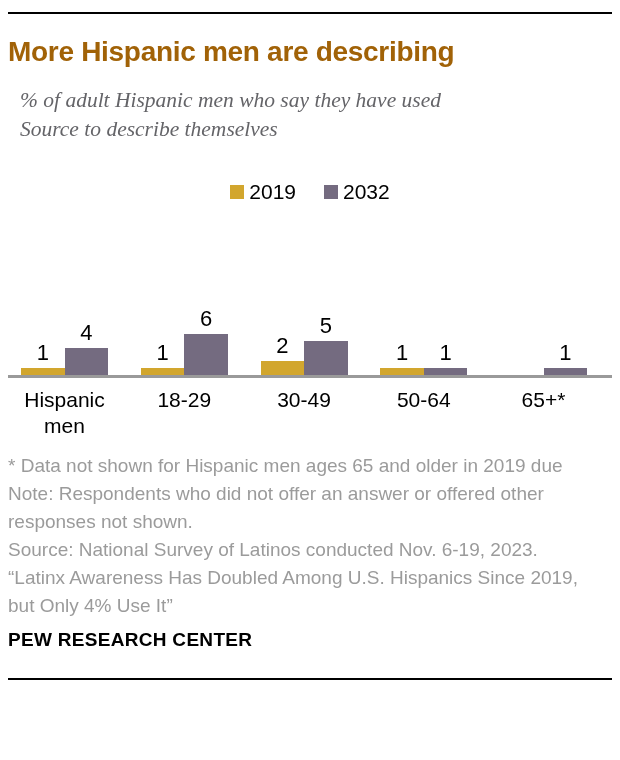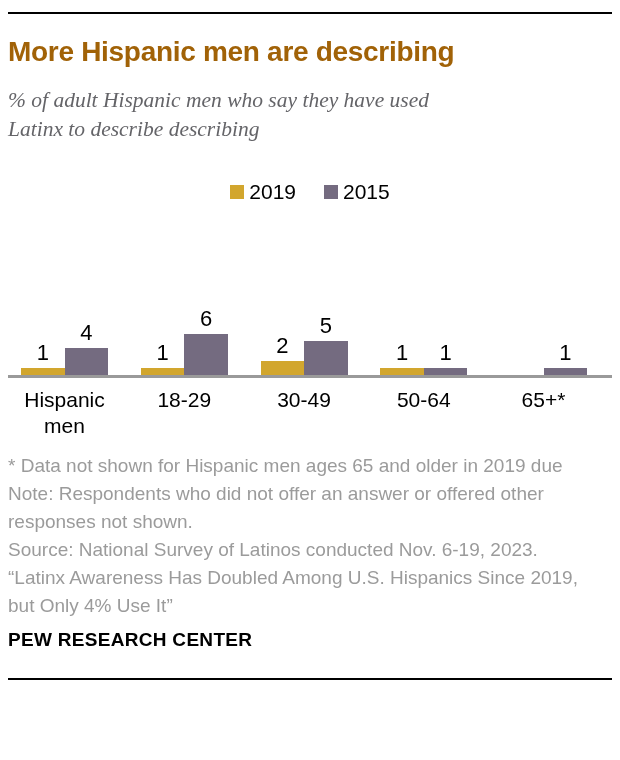--- a/index.html
+++ b/index.html
@@ -13,21 +13,21 @@
   .rule { height: 2px; background: #000; margin: 0 8px; }
   .rule-top { margin-top: 12px; }
   .rule-bottom { height: 2px; margin-top: 27px; }
 
   .title {
     margin: 19px 8px 0;
     font-size: 28px; font-weight: bold; line-height: 38px;
     letter-spacing: -0.3px; color: #a16207;
   }
   .subtitle {
-    margin: 15px 8px 0;
+    margin: 15px 20px 0;
     font-family: "Liberation Serif", serif; font-style: italic;
     font-size: 21.5px; line-height: 29px; color: #646468;
   }
 
   .legend {
     margin-top: 36px;
     display: flex; justify-content: center; align-items: flex-start; gap: 28px;
     font-size: 21px; line-height: 24px;
   }
   .legend-item { display: inline-flex; align-items: center; }
@@ -70,31 +70,31 @@
 <body>
 
 <div class="rule rule-top"></div>
 
 <h1 class="title">
   <div>More Hispanic men are describing</div>
 </h1>
 
 <div class="subtitle">
   <div>% of adult Hispanic men who say they have used</div>
-  <div>Latinx to describe describing</div>
+  <div>Source to describe themselves</div>
 </div>
 
 <div class="legend">
     <span class="legend-item">
       <span class="legend-swatch" style="background: rgb(210, 166, 46);"></span>
       <span class="legend-label">2019</span>
     </span>
     <span class="legend-item">
       <span class="legend-swatch" style="background: rgb(116, 107, 128);"></span>
-      <span class="legend-label">2015</span>
+      <span class="legend-label">2032</span>
     </span>
   </div>
 
 <div class="bars-row">
     <div class="bar-group">
       <div class="bar-slot">
         <div class="bar-value-label">1</div>
         <div class="bar" style="height: 7px; background: rgb(210, 166, 46);"></div>
       </div>
       <div class="bar-slot">

